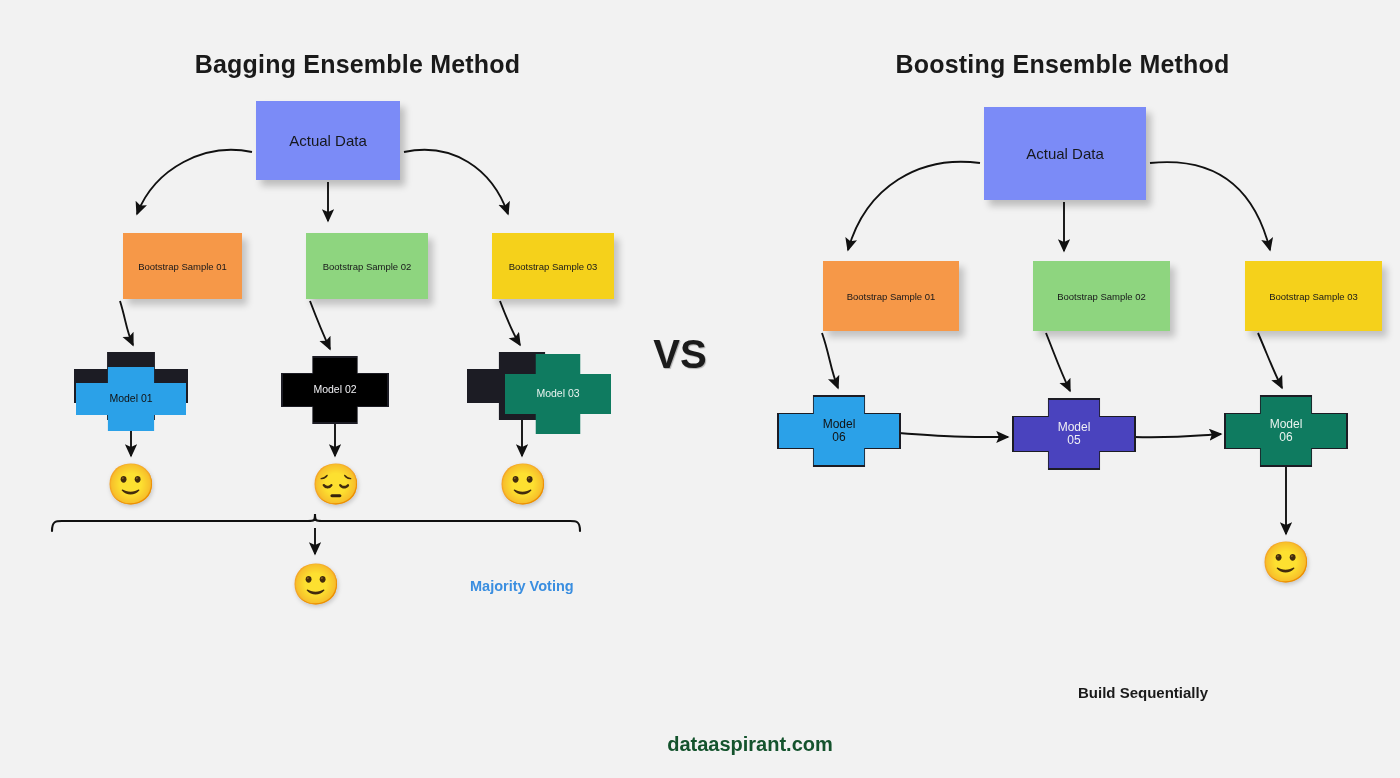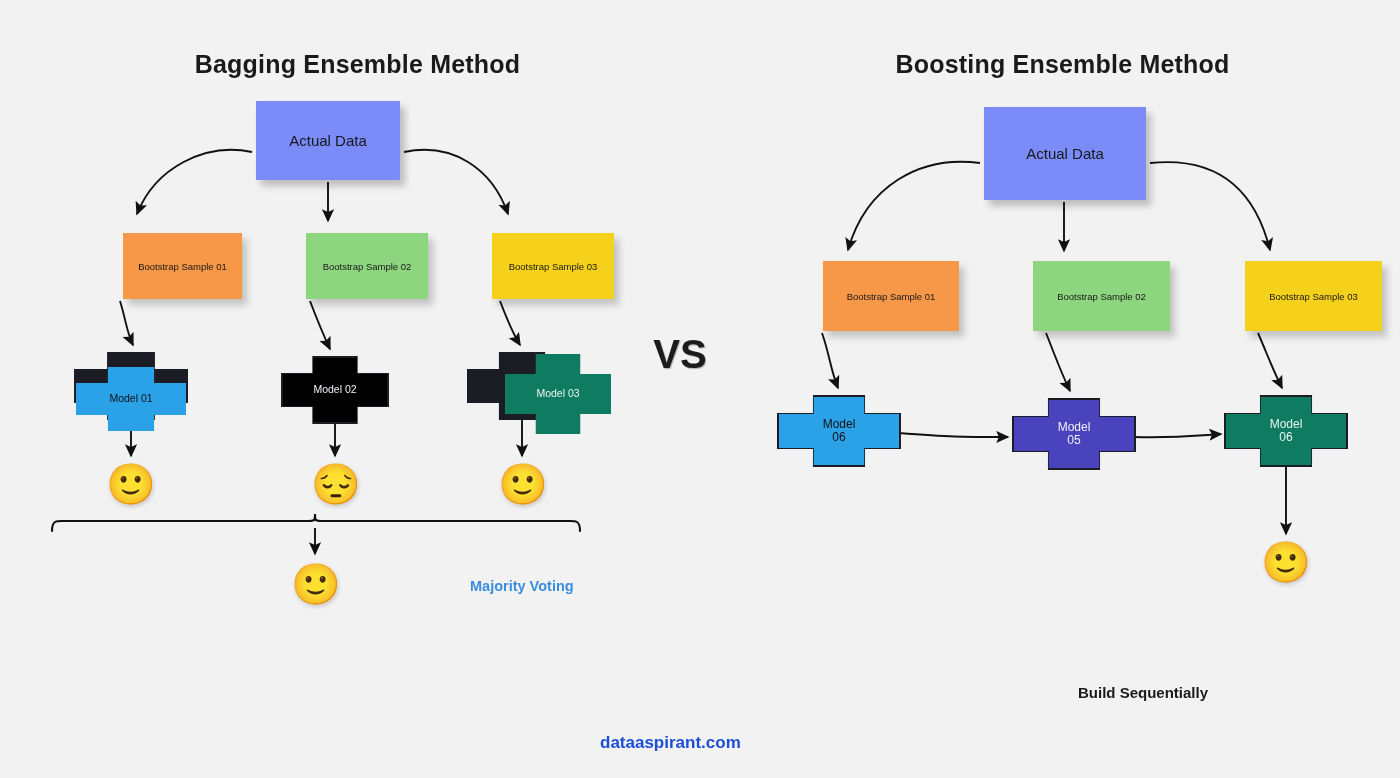--- a/index.html
+++ b/index.html
@@ -98,21 +98,21 @@
   }
   .footer-label{
     position:absolute;font-size:15px;font-weight:bold;color:#1a1a1a;
     white-space:nowrap;text-align:center;
   }
   #build-parallel{left:180px;top:653px;width:270px;}
   #build-sequentially{left:1008px;top:653px;width:270px;margin-top:31px;}
 
   #site-credit{
     position:absolute;left:600px;top:733px;width:300px;
-    text-align:left;font-size:17px;font-weight:bold;color:#1d4ed8;
+    text-align:center;font-size:20px;font-weight:bold;color:#14532d;
   }
 </style>
 </head>
 <body>
 
 <div class="stage">
 
   <svg id="wires" viewBox="0 0 1400 778">
     <defs>
       <marker id="ah" markerWidth="9" markerHeight="9" refX="6.2" refY="3.2" orient="auto" markerUnits="strokeWidth">

